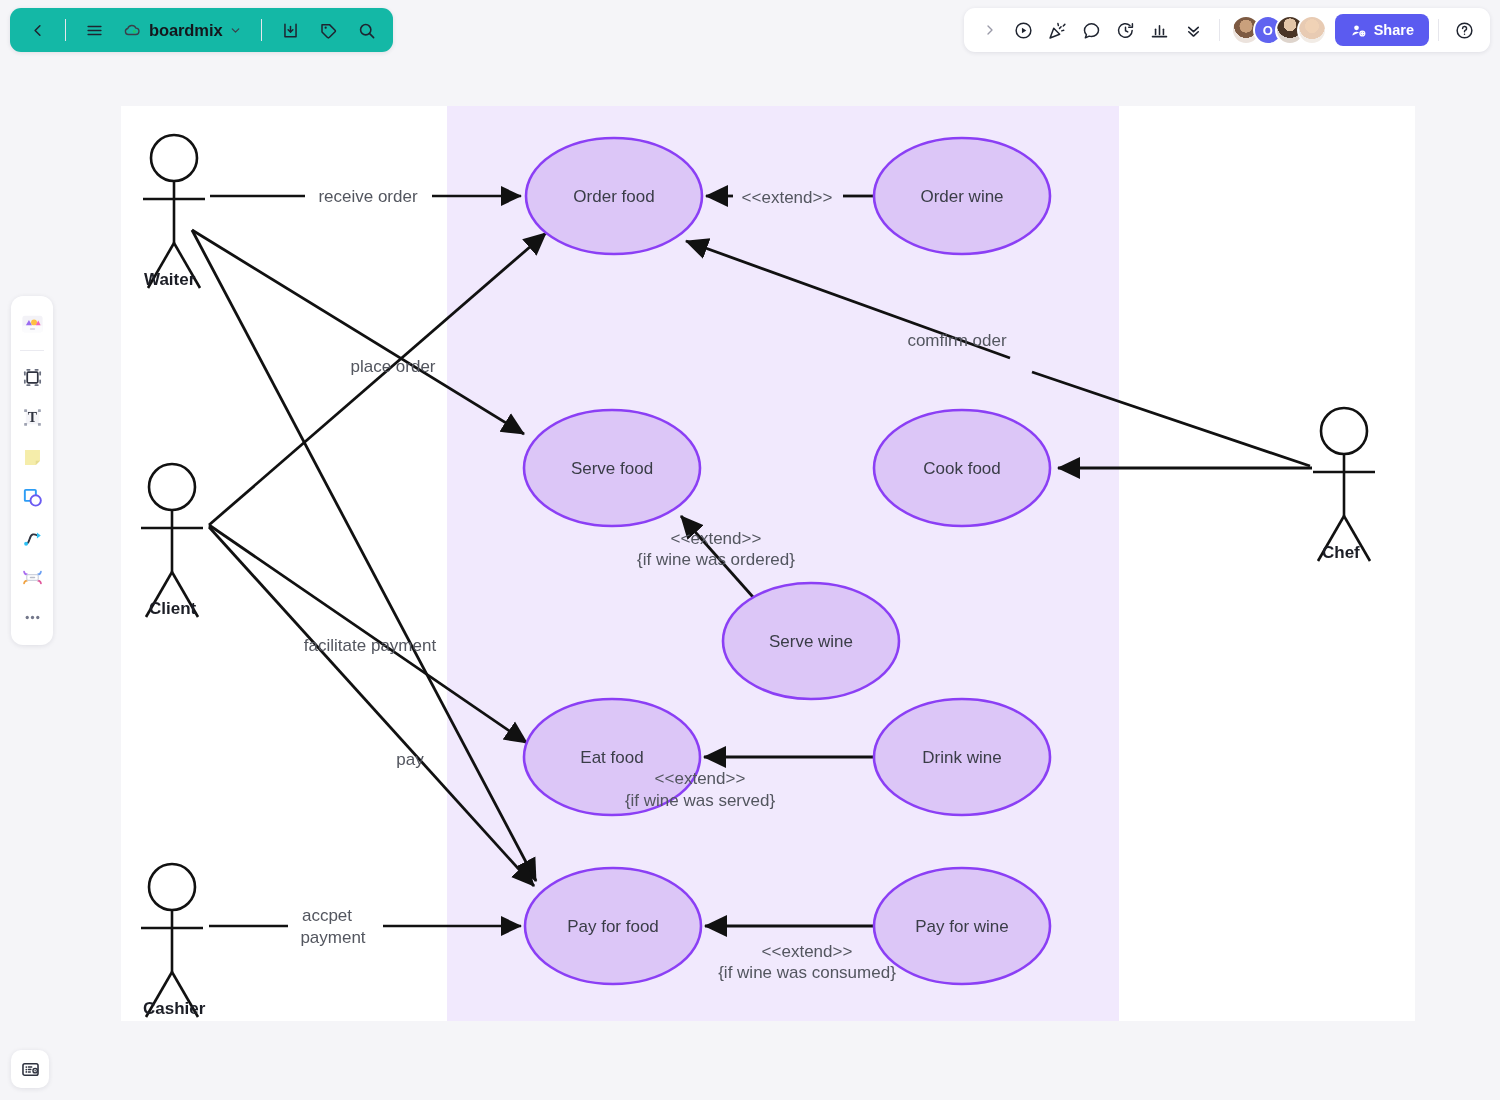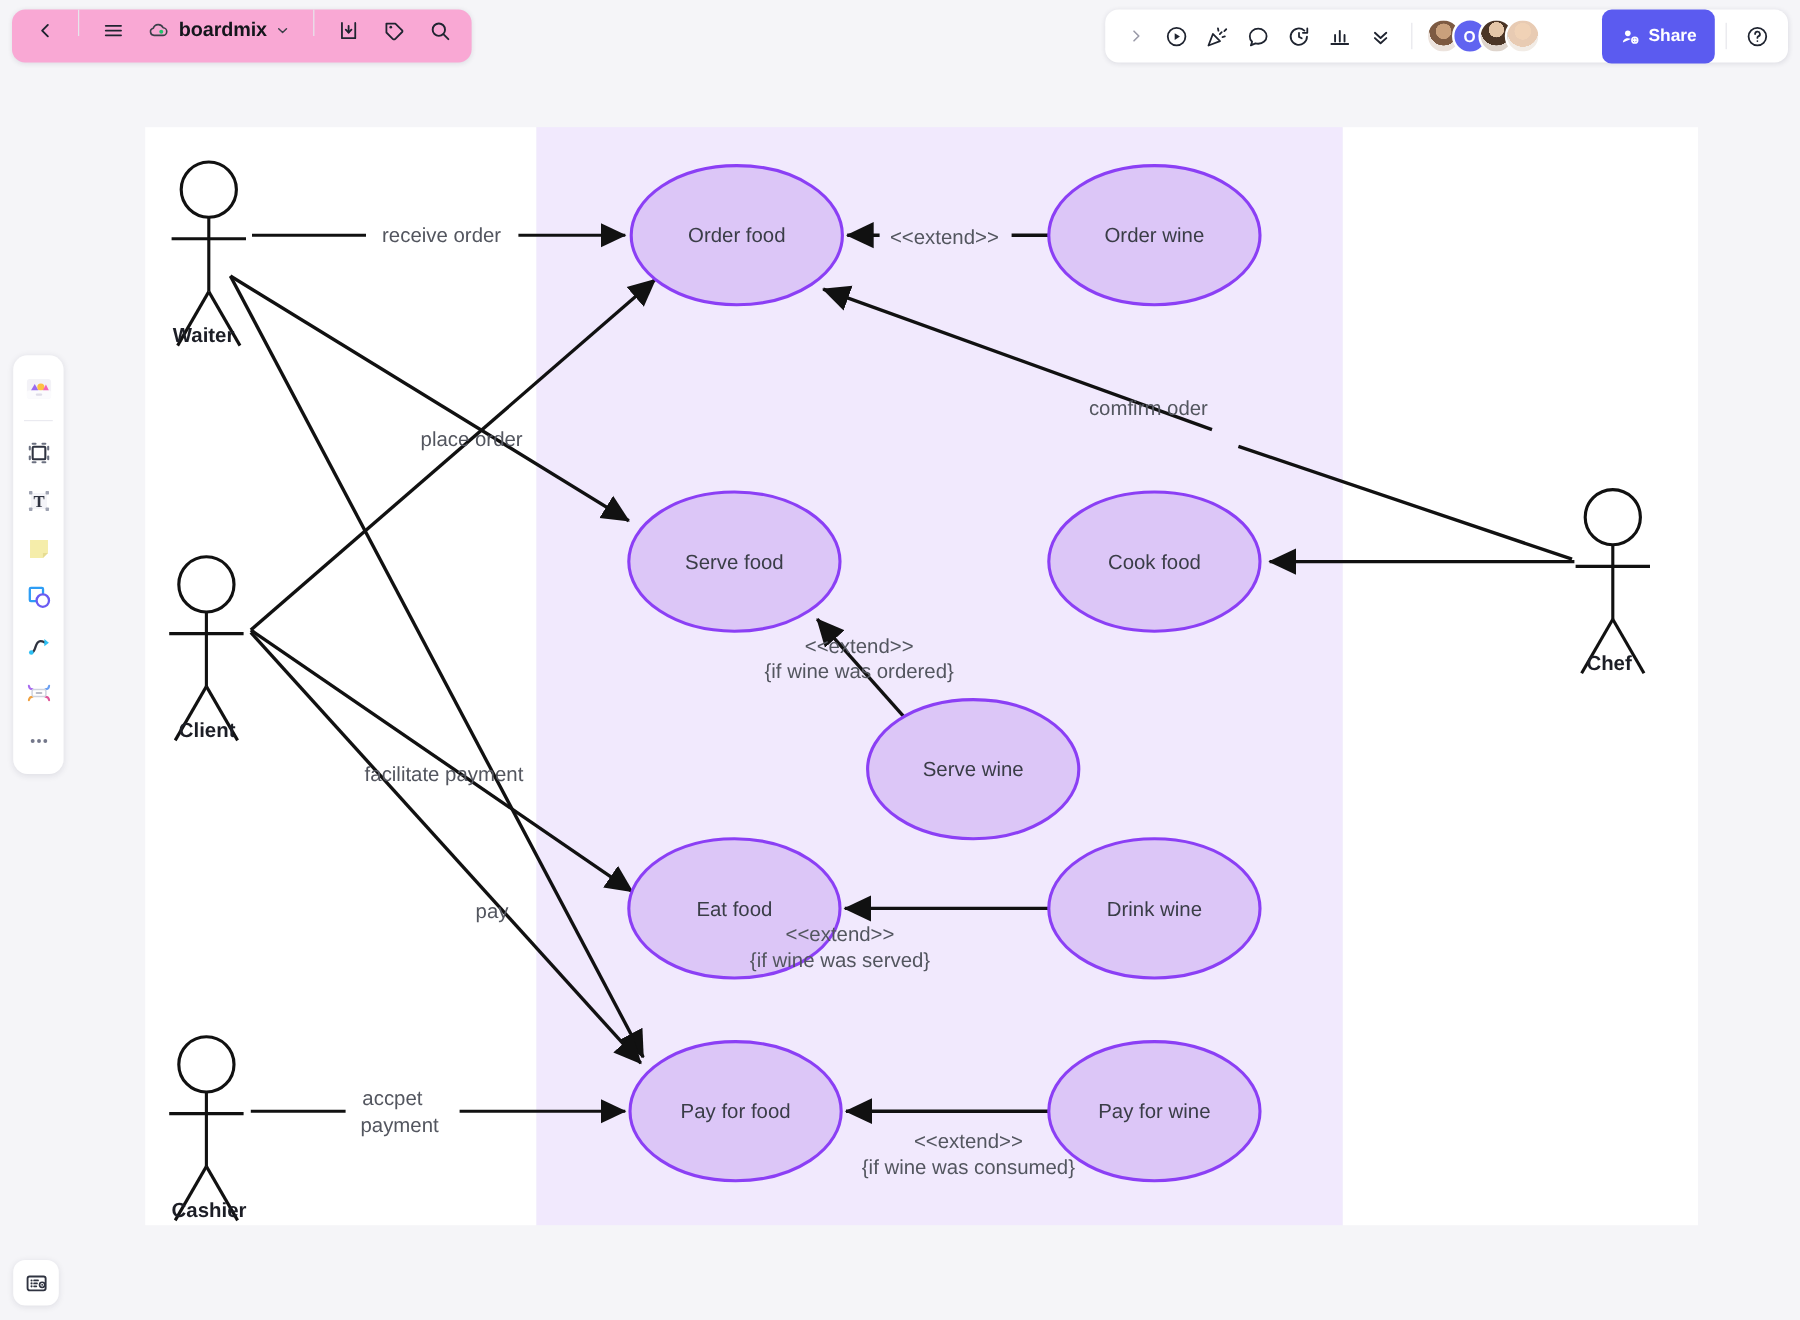--- a/index.html
+++ b/index.html
@@ -7,22 +7,22 @@
     width: 1500px; height: 1100px;
     background: #f5f5f8;
     font-family: "Liberation Sans", sans-serif;
     overflow: hidden;
   }
   #app { position: relative; width: 1500px; height: 1100px; }
 
   
   .tl-bar {
     position: absolute; left: 10px; top: 8px;
-    height: 44px; display: flex; align-items: flex-start;
-    background: #f9a8d4; border-radius: 11px;
+    height: 44px; display: flex; align-items: center;
+    background: #14b8a6; border-radius: 11px;
     box-shadow: 0 1px 4px rgba(30,30,60,.10);
     padding: 0 10px; gap: 4px;
   }
   .tl-btn {
     width: 34px; height: 34px; border-radius: 7px;
     display: flex; align-items: center; justify-content: center;
     cursor: pointer; color: #1f2430;
   }
   .tl-sep { width: 1px; height: 22px; background: #e6e6ec; margin: 0 7px; }
   .doc-chip {
@@ -52,23 +52,23 @@
     background-size: cover; overflow: hidden; position: relative;
   }
   .avatar:first-child { margin-left: 0; }
   .av1 { background: radial-gradient(circle at 50% 35%, #c9a07c 0 30%, #7d5a42 31% 55%, #ece3dd 56% 100%); }
   .av2 { background: #6063f0; display:flex; align-items:center; justify-content:center;
          color:#fff; font-size:13px; font-weight:700; }
   .av3 { background: radial-gradient(circle at 50% 30%, #e4c6a8 0 28%, #4a3526 29% 58%, #ded4cc 59% 100%); }
   .av4 { background: radial-gradient(circle at 50% 35%, #f0d2b6 0 32%, #e8cbb3 33% 60%, #f2ece6 61% 100%); }
   .share-btn {
     display: flex; align-items: center; gap: 7px;
-    height: 45px; padding: 0 15px; border-radius: 8px;
+    height: 32px; padding: 0 15px; border-radius: 8px;
     background: #5b5bf0; color: #fff; font-size: 14.5px; font-weight: 600;
-    cursor: pointer; border: none; margin-left: 43px;
+    cursor: pointer; border: none;
   }
 
   
   .rail {
     position: absolute; left: 11px; top: 296px;
     width: 42px; background: #fff; border-radius: 12px;
     box-shadow: 0 1px 5px rgba(30,30,60,.10);
     display: flex; flex-direction: column; align-items: center;
     padding: 9px 0; gap: 2px;
   }

